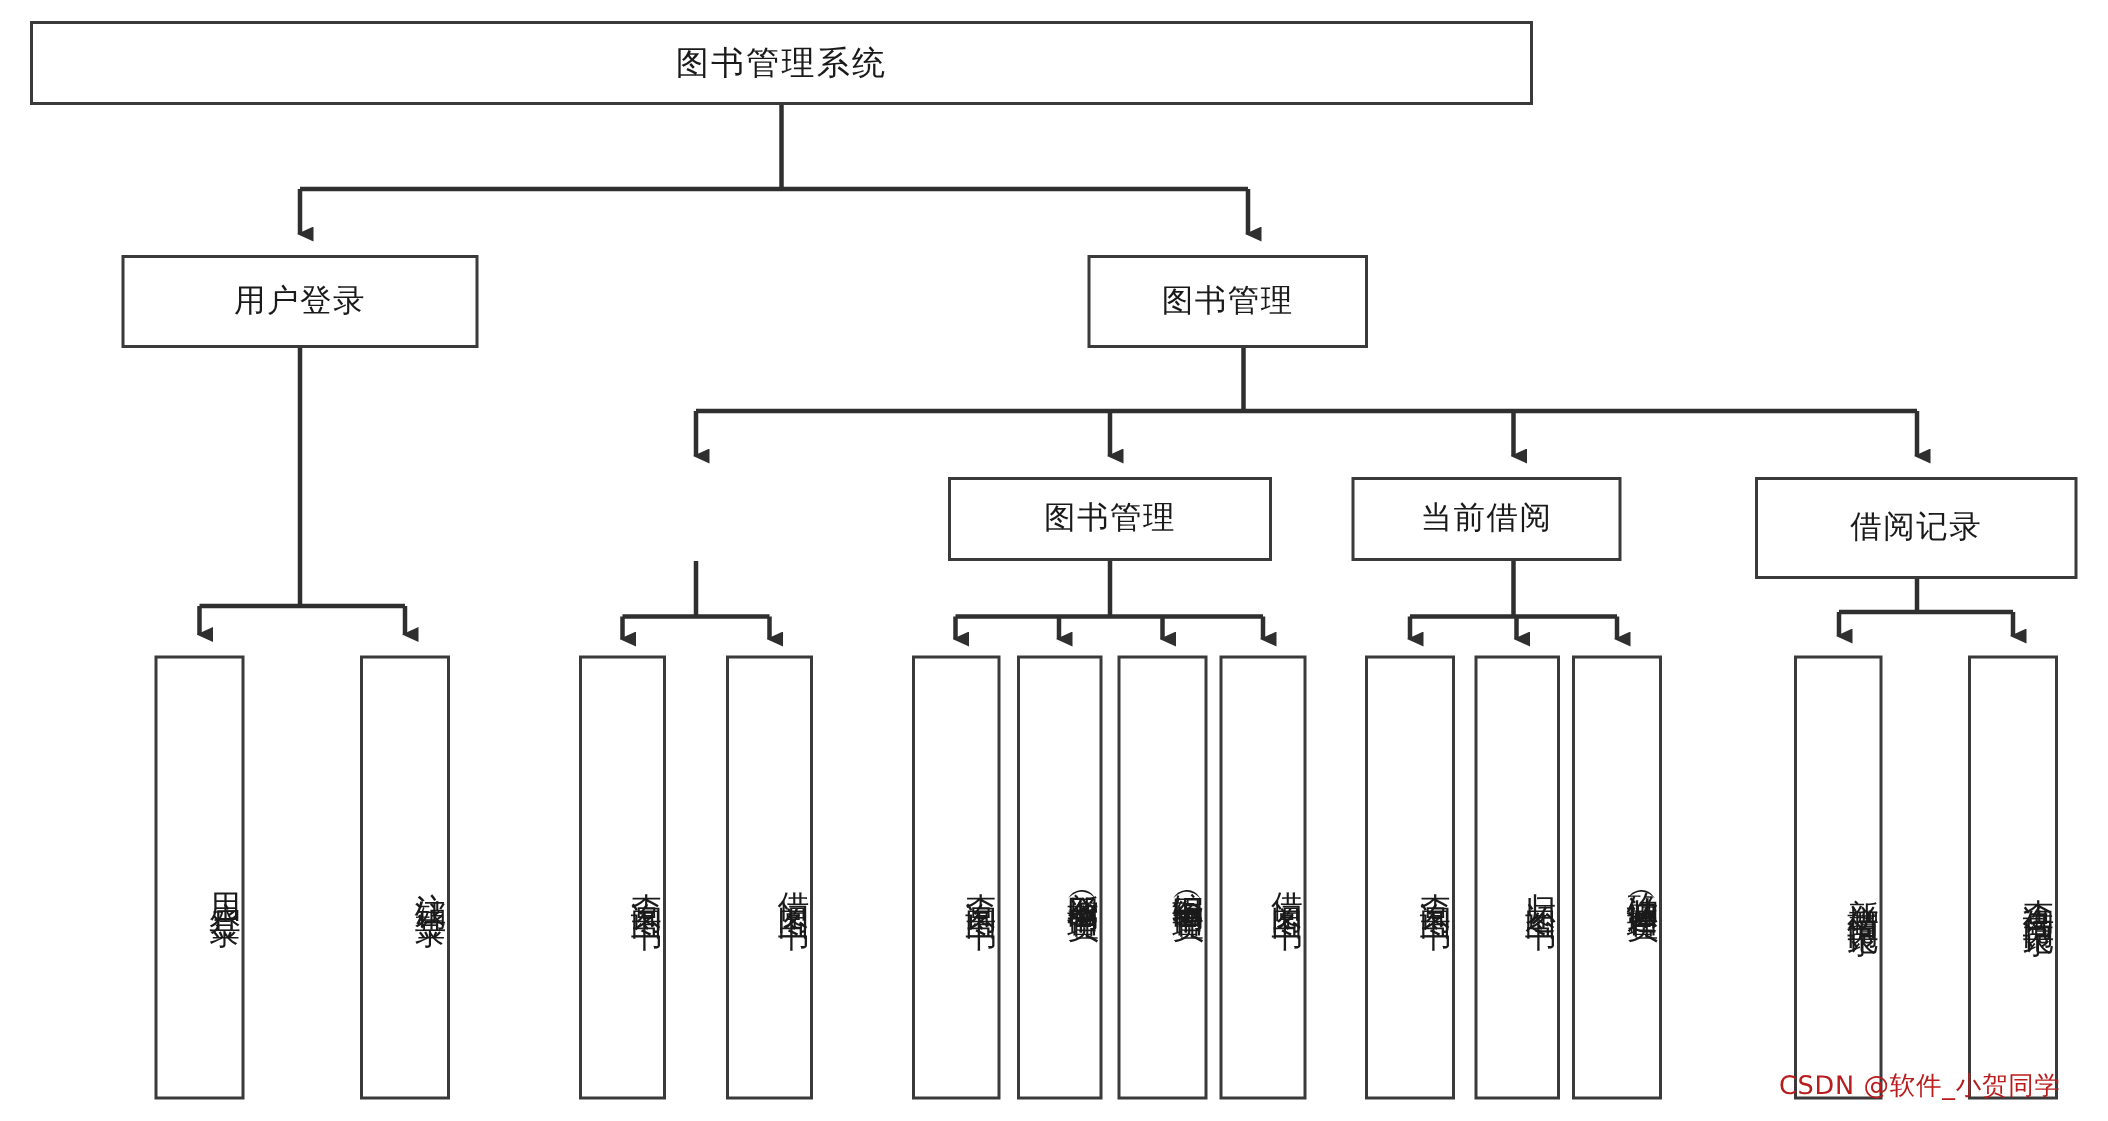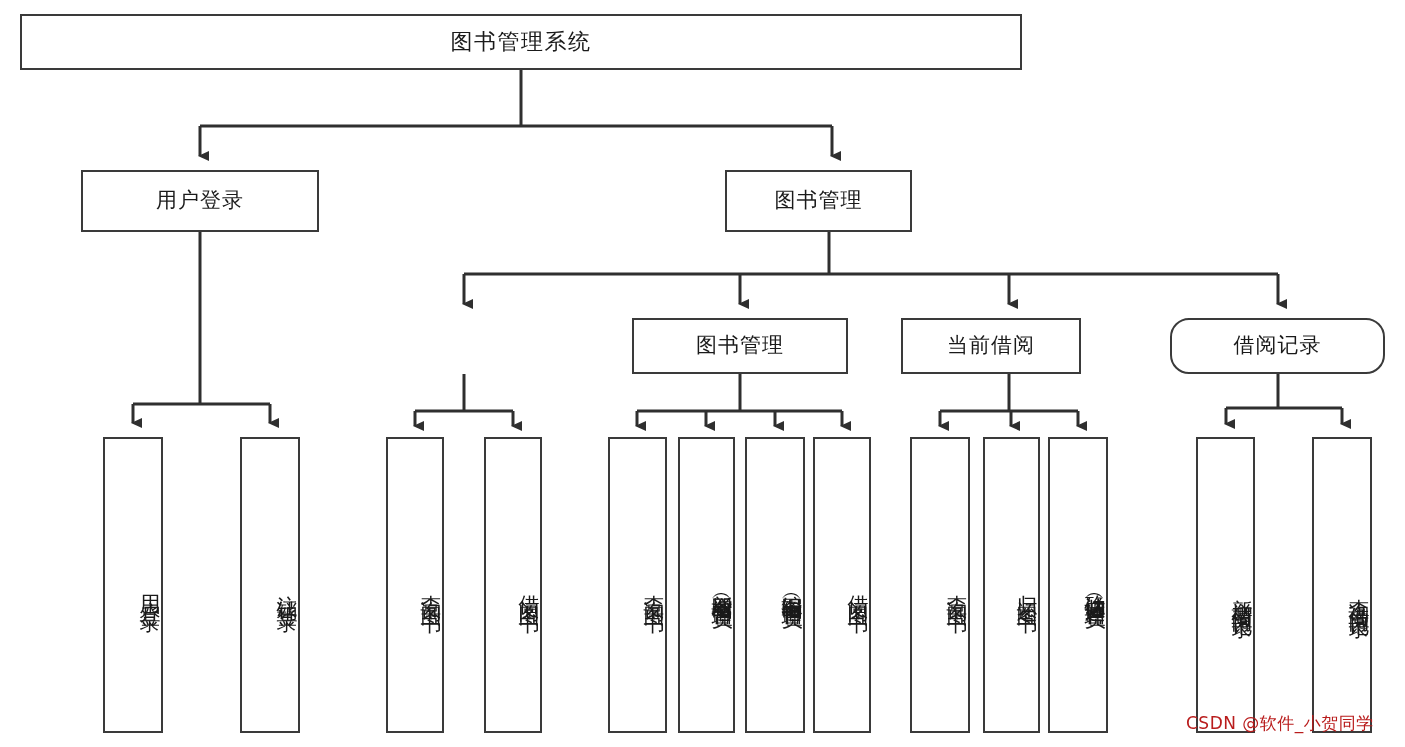--- a/index.html
+++ b/index.html
@@ -133,21 +133,21 @@
   <div class="node h-node" style="left:725px; top:170px; width:187px; height:62px;">
     <span>图书管理</span>
   </div>
 
   <div class="node h-node" style="left:632px; top:318px; width:216px; height:56px;">
     <span>图书管理</span>
   </div>
   <div class="node h-node" style="left:901px; top:318px; width:180px; height:56px;">
     <span>当前借阅</span>
   </div>
-  <div class="node h-node" style="left:1170px; top:318px; width:215px; height:56px;border-radius:19px;">
+  <div class="node h-node" style="left:1170px; top:318px; width:215px; height:68px;">
     <span>借阅记录</span>
   </div>
 
   <div class="node v-node" style="left:103px; top:437px; width:60px; height:296px;">
     <span class="v-label">用户登录</span>
   </div>
   <div class="node v-node" style="left:240px; top:437px; width:60px; height:296px;">
     <span class="v-label">注销登录</span>
   </div>
 

